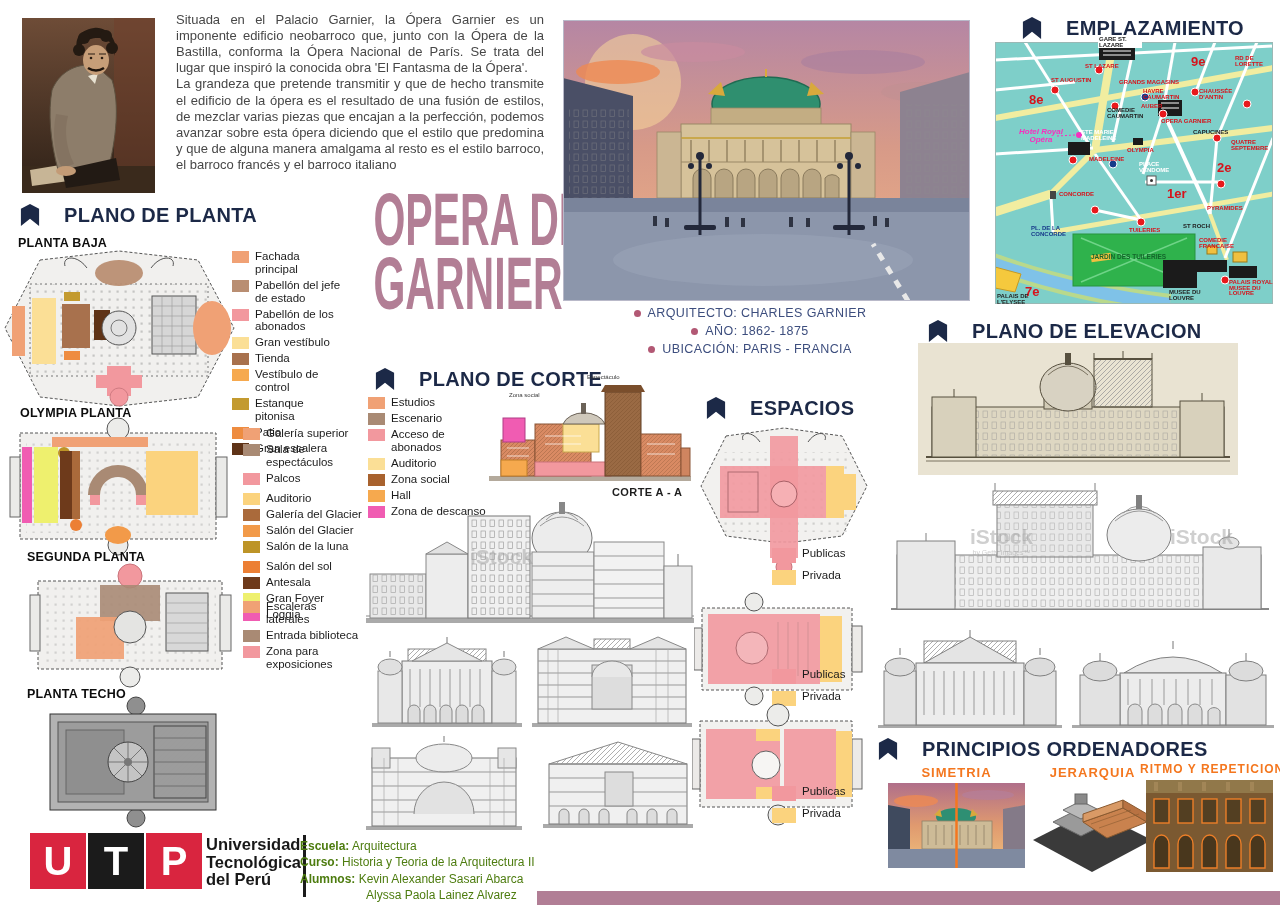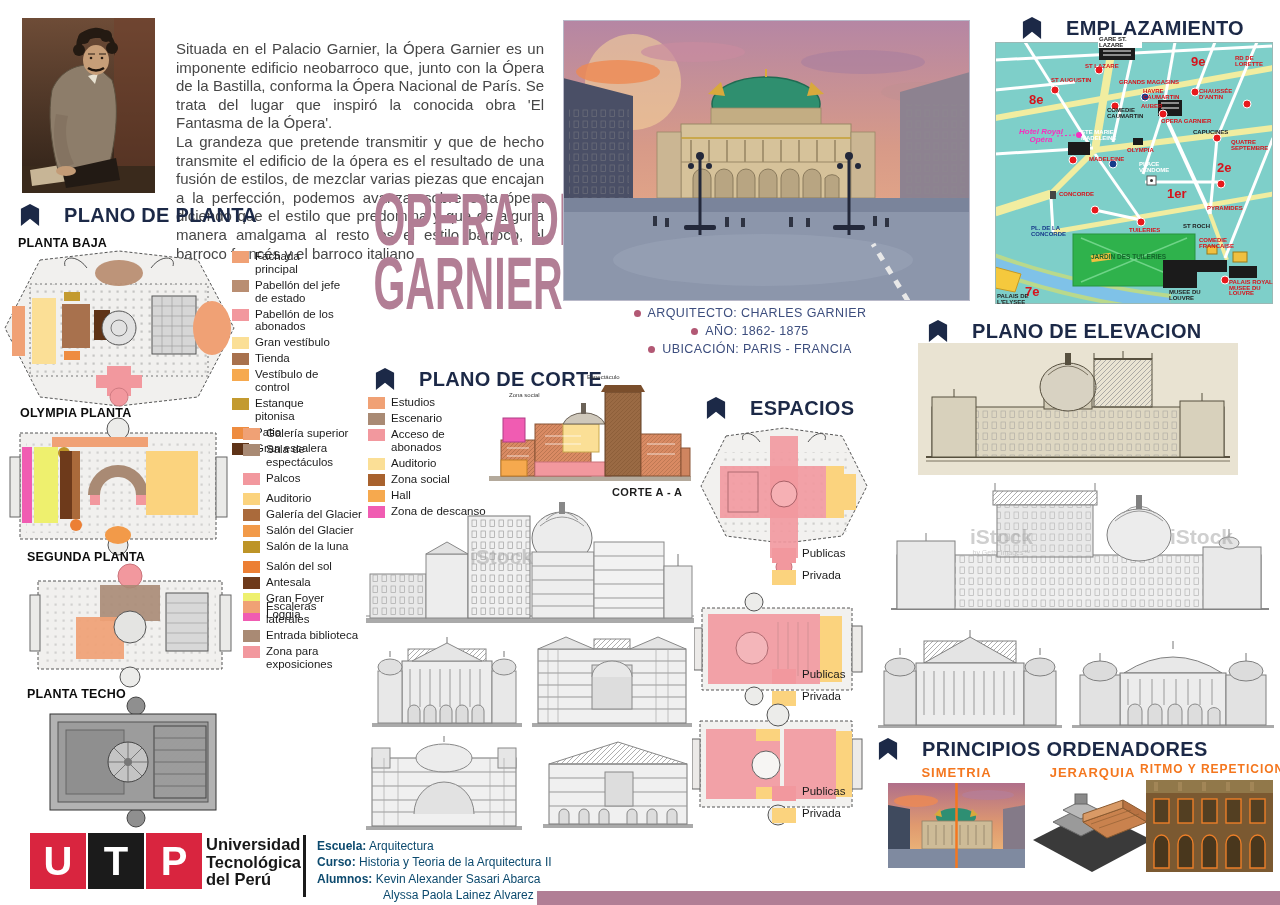--- a/index.html
+++ b/index.html
@@ -11,21 +11,21 @@
   
   .plab{position:absolute;font-weight:bold;font-size:12.5px;color:#0d0d0d;letter-spacing:.2px;}
   
   .legend{position:absolute;font-size:11.5px;color:#1b1b1b;line-height:1.12;}
   .legend .li{display:flex;gap:6px;margin-bottom:3px;align-items:flex-start;}
   .legend .sw{width:17px;height:12px;flex:none;margin-top:1px;}
   .legend.big{font-size:11.5px;}
   .legend.big .sw{width:24px;height:15px;}
   .legend.big .li{margin-bottom:6px;}
   
-  #intro{position:absolute;left:176px;top:40px;width:368px;font-size:15px;line-height:1.24;color:#474747;text-align:justify;}
+  #intro{position:absolute;left:176px;top:12px;width:368px;font-size:13px;line-height:1.24;color:#474747;text-align:justify;}
   #intro p{margin:0;}
   
   .tline{position:absolute;color:#b27e95;font-weight:bold;font-size:57px;line-height:1;white-space:nowrap;transform:scale(.72,1.3);transform-origin:50% 0%;}
   
   #facts{position:absolute;left:590px;top:306px;width:320px;text-align:center;color:#3d4e7e;font-size:12.5px;letter-spacing:.4px;}
   #facts .fl{display:flex;justify-content:center;align-items:center;gap:7px;margin-bottom:4px;}
   #facts .dot{width:7px;height:7px;border-radius:50%;background:#b25874;flex:none;}
   
   .cap{position:absolute;font-weight:bold;font-size:11px;color:#1d1d1d;letter-spacing:.4px;}
   .tiny{position:absolute;font-size:6px;color:#3a3a3a;}
@@ -39,21 +39,21 @@
   .mred{color:#d6131b;font-size:6px;}
   .mdark{color:#222;font-size:6px;}
   .mwhite{color:#fff;font-size:6px;}
   .mblue{color:#173a8a;font-size:6px;}
   .mgreen{color:#14662b;font-size:6.5px;}
   .mpink{color:#f72fbe;font-size:8px;font-style:italic;}
   .marr{color:#d6131b;font-size:13px;}
   
   #footer .sq{position:absolute;width:56px;height:56px;color:#fff;font-weight:bold;font-size:40px;display:flex;align-items:center;justify-content:center;}
   #uniname{position:absolute;left:206px;top:836px;font-weight:bold;font-size:16.5px;line-height:1.07;color:#181818;}
-  #courseinfo{position:absolute;left:317px;top:838px;font-size:12px;line-height:1.36;color:#0c4a6e;}
+  #courseinfo{position:absolute;left:300px;top:838px;font-size:12px;line-height:1.36;color:#4d7c0f;}
   #courseinfo b{font-weight:bold;}
   svg{display:block;}
 </style>
 </head>
 <body>
 
 <svg width="0" height="0" style="position:absolute">
   <defs>
     <pattern id="pw" width="9" height="11" patternUnits="userSpaceOnUse">
       <rect x="2" y="2" width="4.5" height="6.5" fill="none" stroke="#8d8d8d" stroke-width="0.7"></rect>

